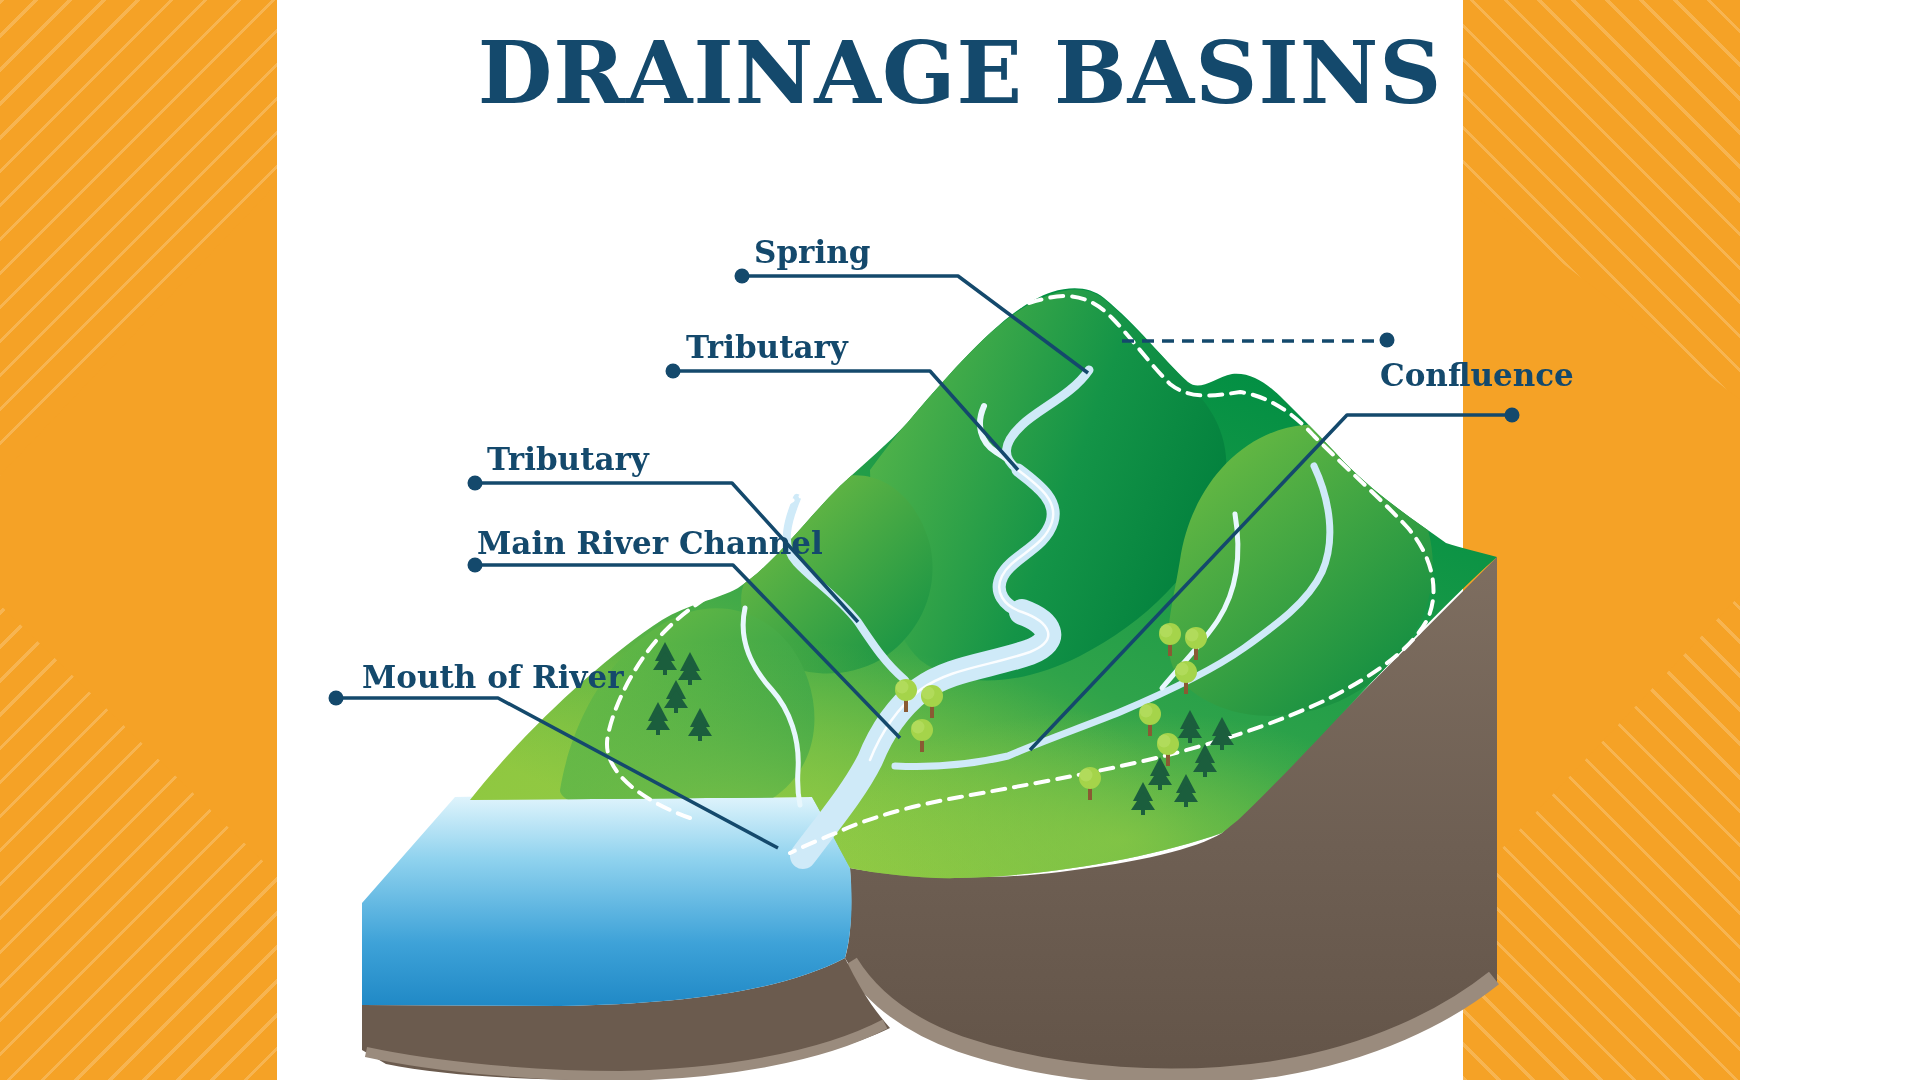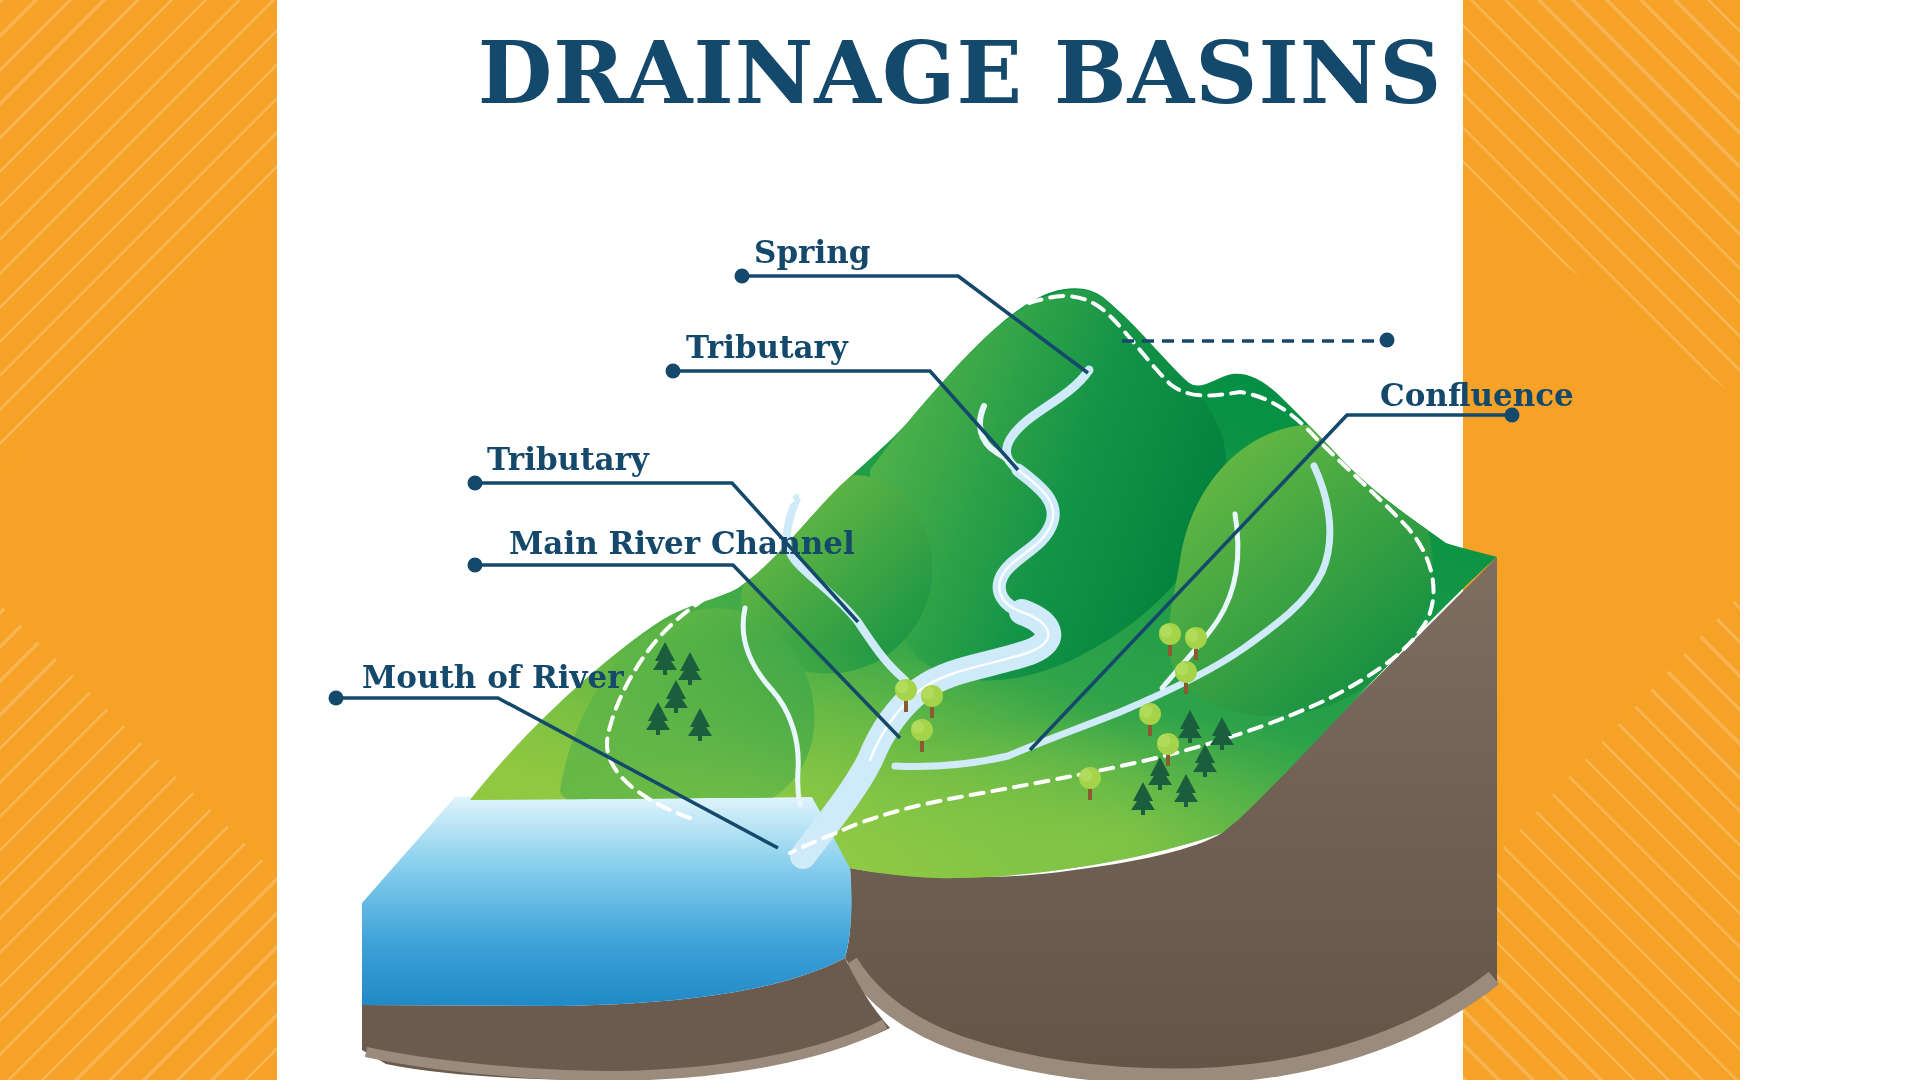--- a/index.html
+++ b/index.html
@@ -36,23 +36,23 @@
     text-align:center;font-size:86px;font-weight:bold;
     color:#14496c;letter-spacing:1px;
   }
   .lbl{
     position:absolute;font-size:31px;font-weight:bold;color:#14496c;
     white-space:nowrap;line-height:1;
   }
   .lbl.spring{left:754px;top:237px;}
   .lbl.drainage-divide{left:1200px;top:299px;}
   .lbl.tributary-upper{left:686px;top:332px;}
-  .lbl.confluence{left:1380px;top:380px;}
+  .lbl.confluence{left:1380px;top:360px;}
   .lbl.tributary-lower{left:487px;top:444px;}
-  .lbl.main-river-channel{left:477px;top:528px;margin-left:32px;}
+  .lbl.main-river-channel{left:477px;top:528px;}
   .lbl.mouth-of-river{left:347px;top:662px;margin-left:15px;}
   .ocean-lbl{
     position:absolute;left:432px;top:916px;font-size:52px;font-weight:bold;
     color:#d6f2fb;letter-spacing:3px;white-space:nowrap;line-height:1;
   }
 </style>
 </head>
 <body>
 
 <div class="stage">

